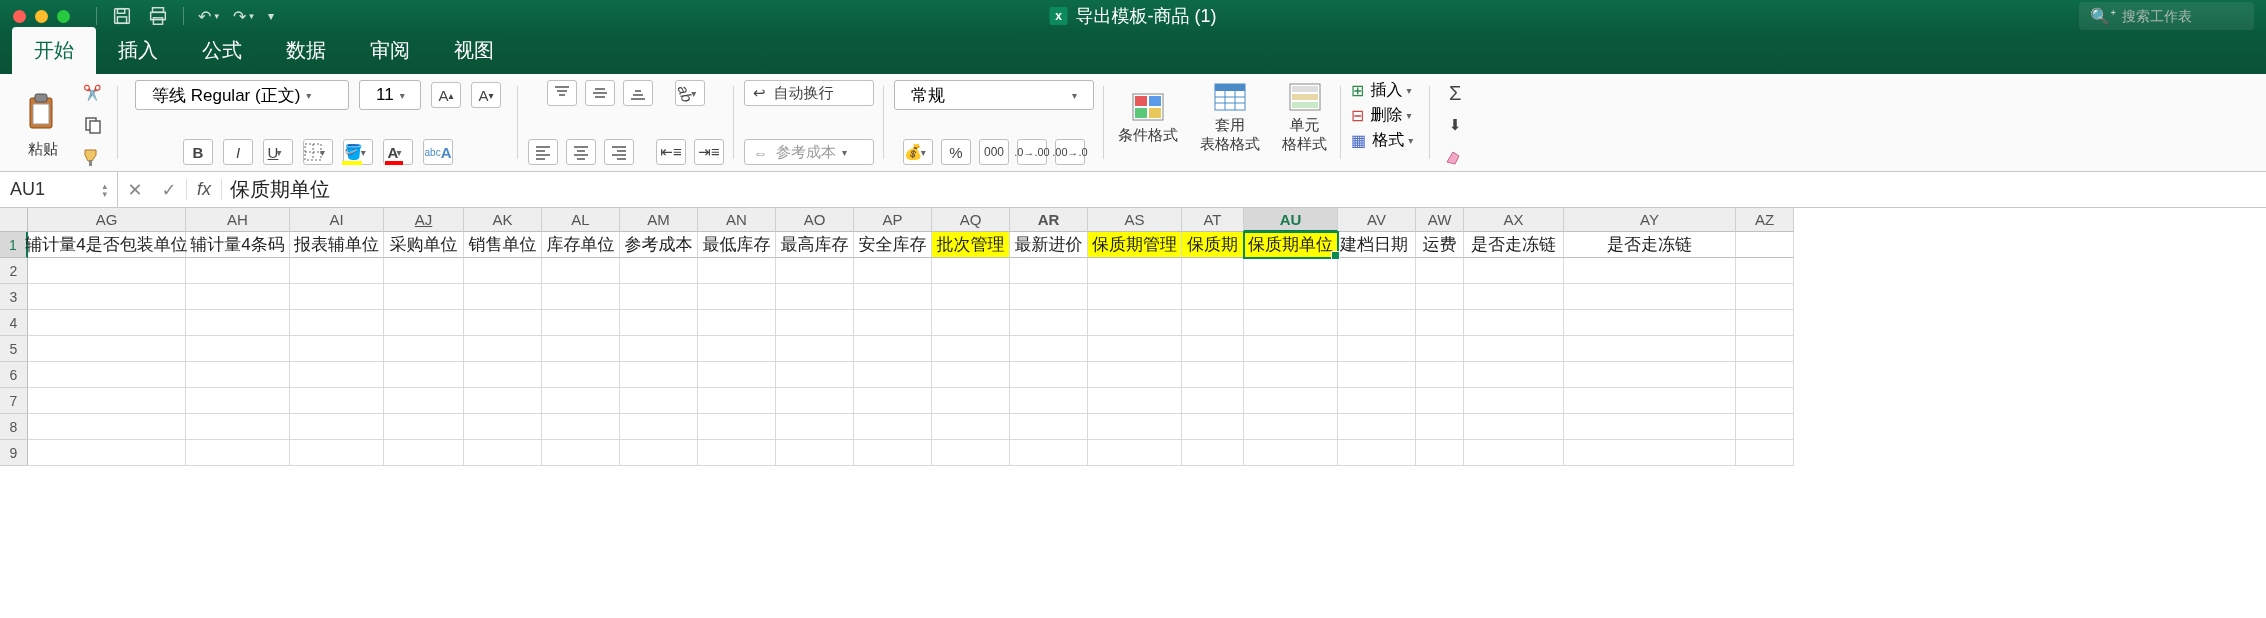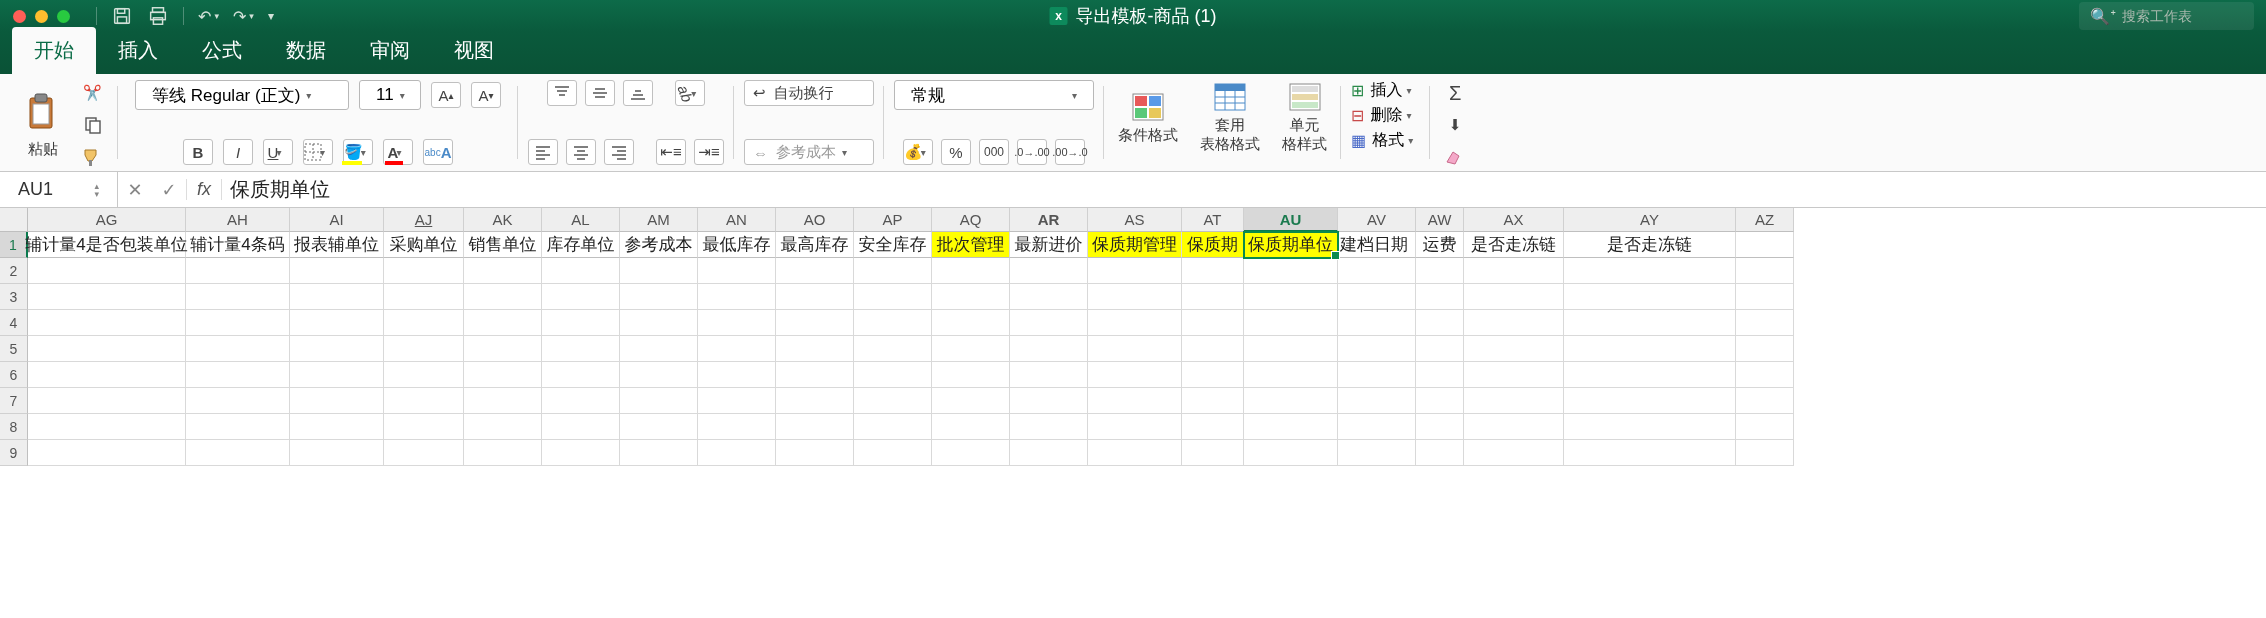--- a/index.html
+++ b/index.html
@@ -36,21 +36,21 @@
 .sq-btn.wide{width:auto;padding:0 8px}
 .sq-btn.noborder{border:none;background:none}
 .dd{width:12px;font-size:10px;color:#666;margin-left:-2px}
 .font-sel{height:30px;border:1px solid #b8b8b8;border-radius:3px;background:#fff;display:flex;align-items:center;padding:0 16px;font-size:17px;cursor:pointer;gap:6px}
 .font-sel .caret{font-size:10px;color:#666}
 .dim{color:#9a9a9a}
 .icon-svg{width:22px;height:22px;display:inline-block}
 
 
 .fbar{height:36px;background:#fff;border-bottom:1px solid #c8c8c8;display:flex;align-items:center}
-.namebox{width:118px;height:100%;border-right:1px solid #c8c8c8;display:flex;align-items:center;padding:0 18px;font-size:18px;color:#333;justify-content:space-between}
+.namebox{width:118px;height:100%;border-right:1px solid #c8c8c8;display:flex;align-items:center;padding:0 10px;font-size:18px;color:#333;justify-content:space-between}
 .spin{display:flex;flex-direction:column;font-size:9px;color:#888;line-height:8px}
 .fb-btn{width:34px;text-align:center;font-size:18px;color:#888;cursor:pointer}
 .fb-btn.fx{font-style:italic;color:#555}
 .fb-input{flex:1;font-size:20px;color:#222;padding-left:8px;border:none;outline:none}
 .fbar-sep{width:1px;height:60%;background:#ddd}
 
 
 .grid-wrap{position:relative;background:#fff}
 .corner{position:absolute;left:0;top:0;width:28px;height:24px;background:#eee;border-right:1px solid #bfbfbf;border-bottom:1px solid #bfbfbf}
 .col-headers{display:flex;margin-left:28px;height:24px}

